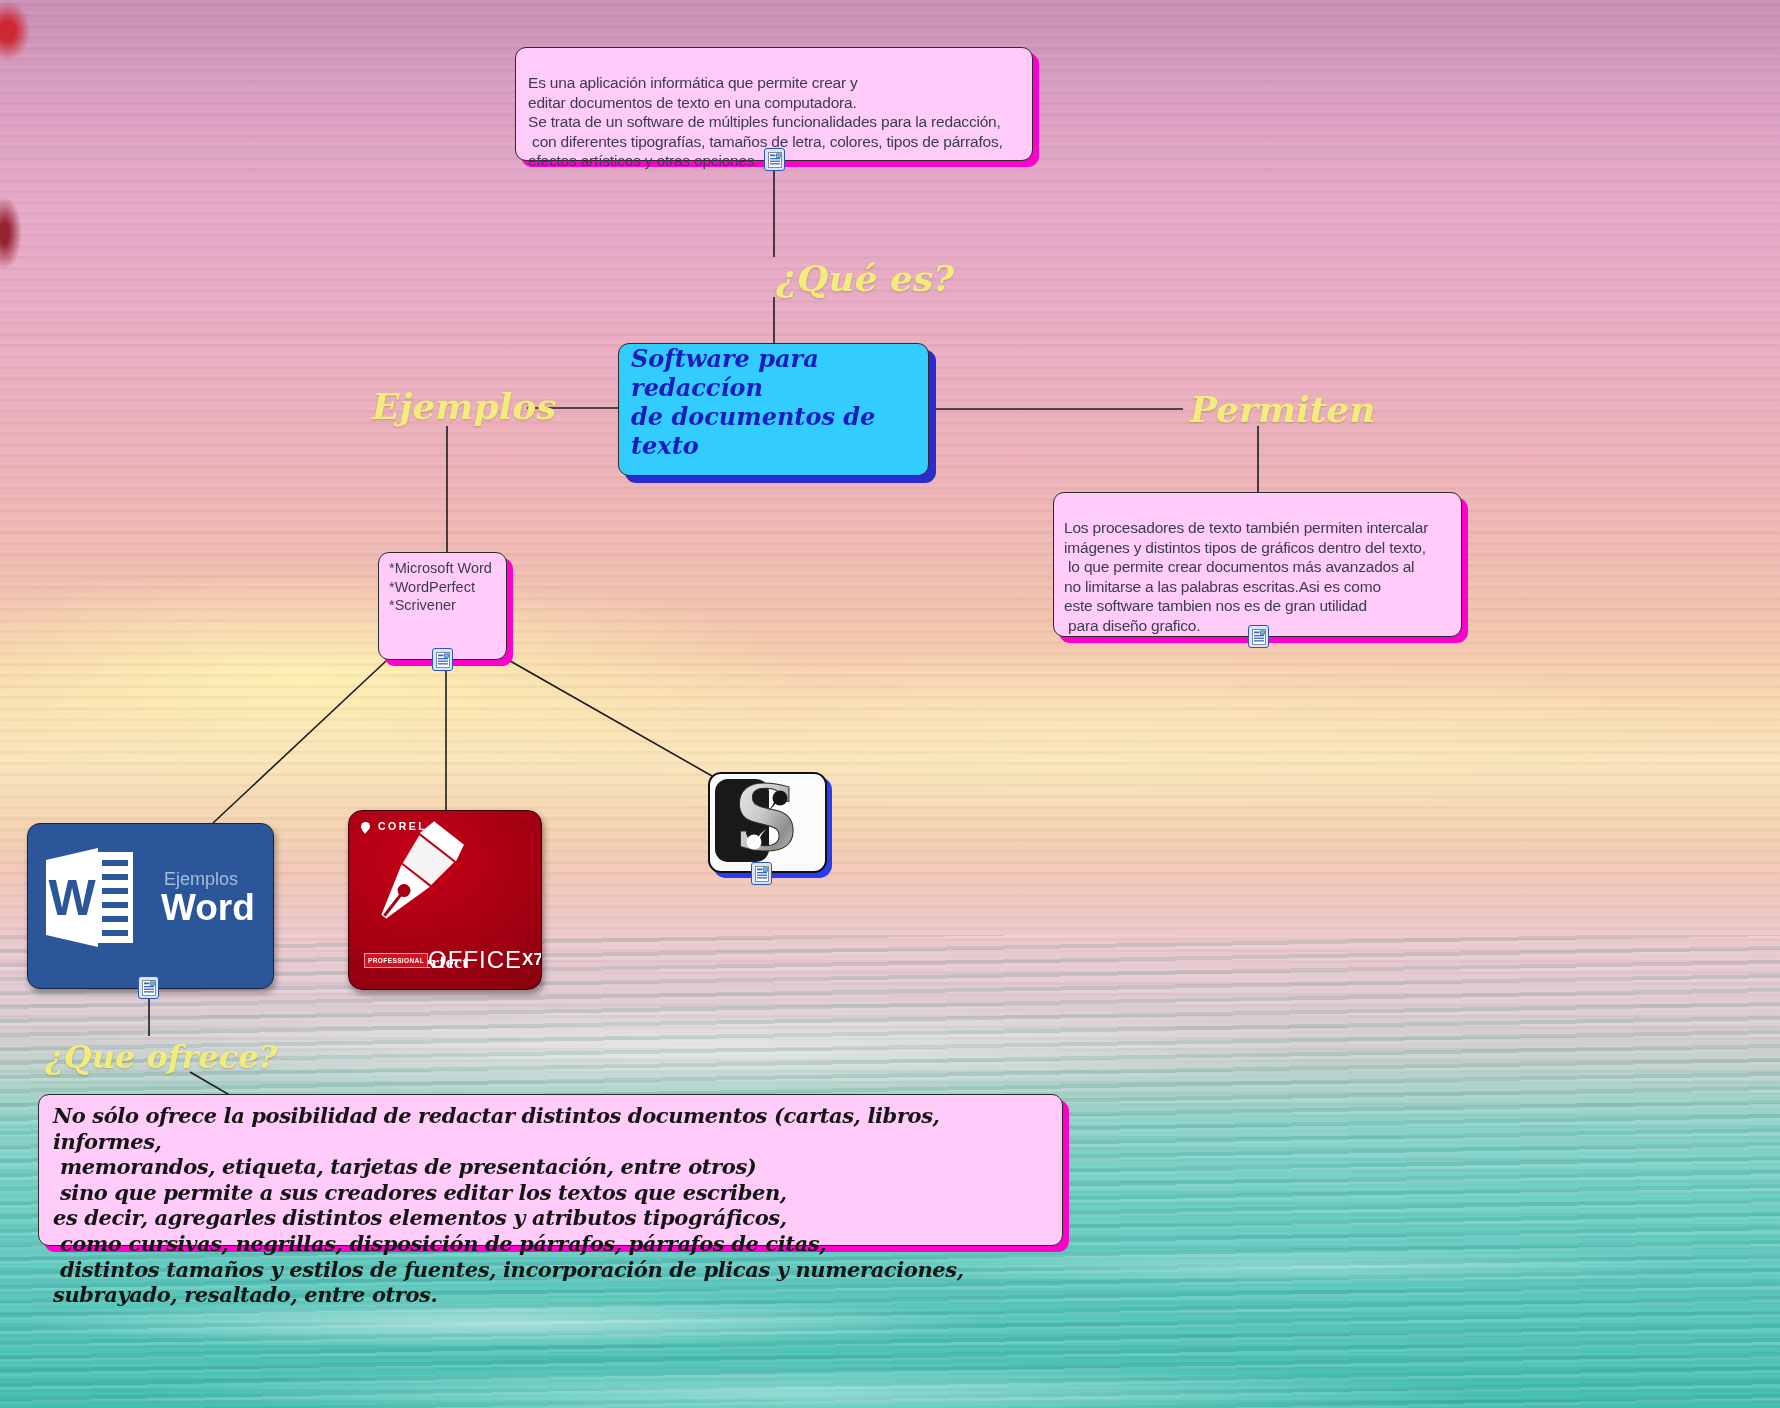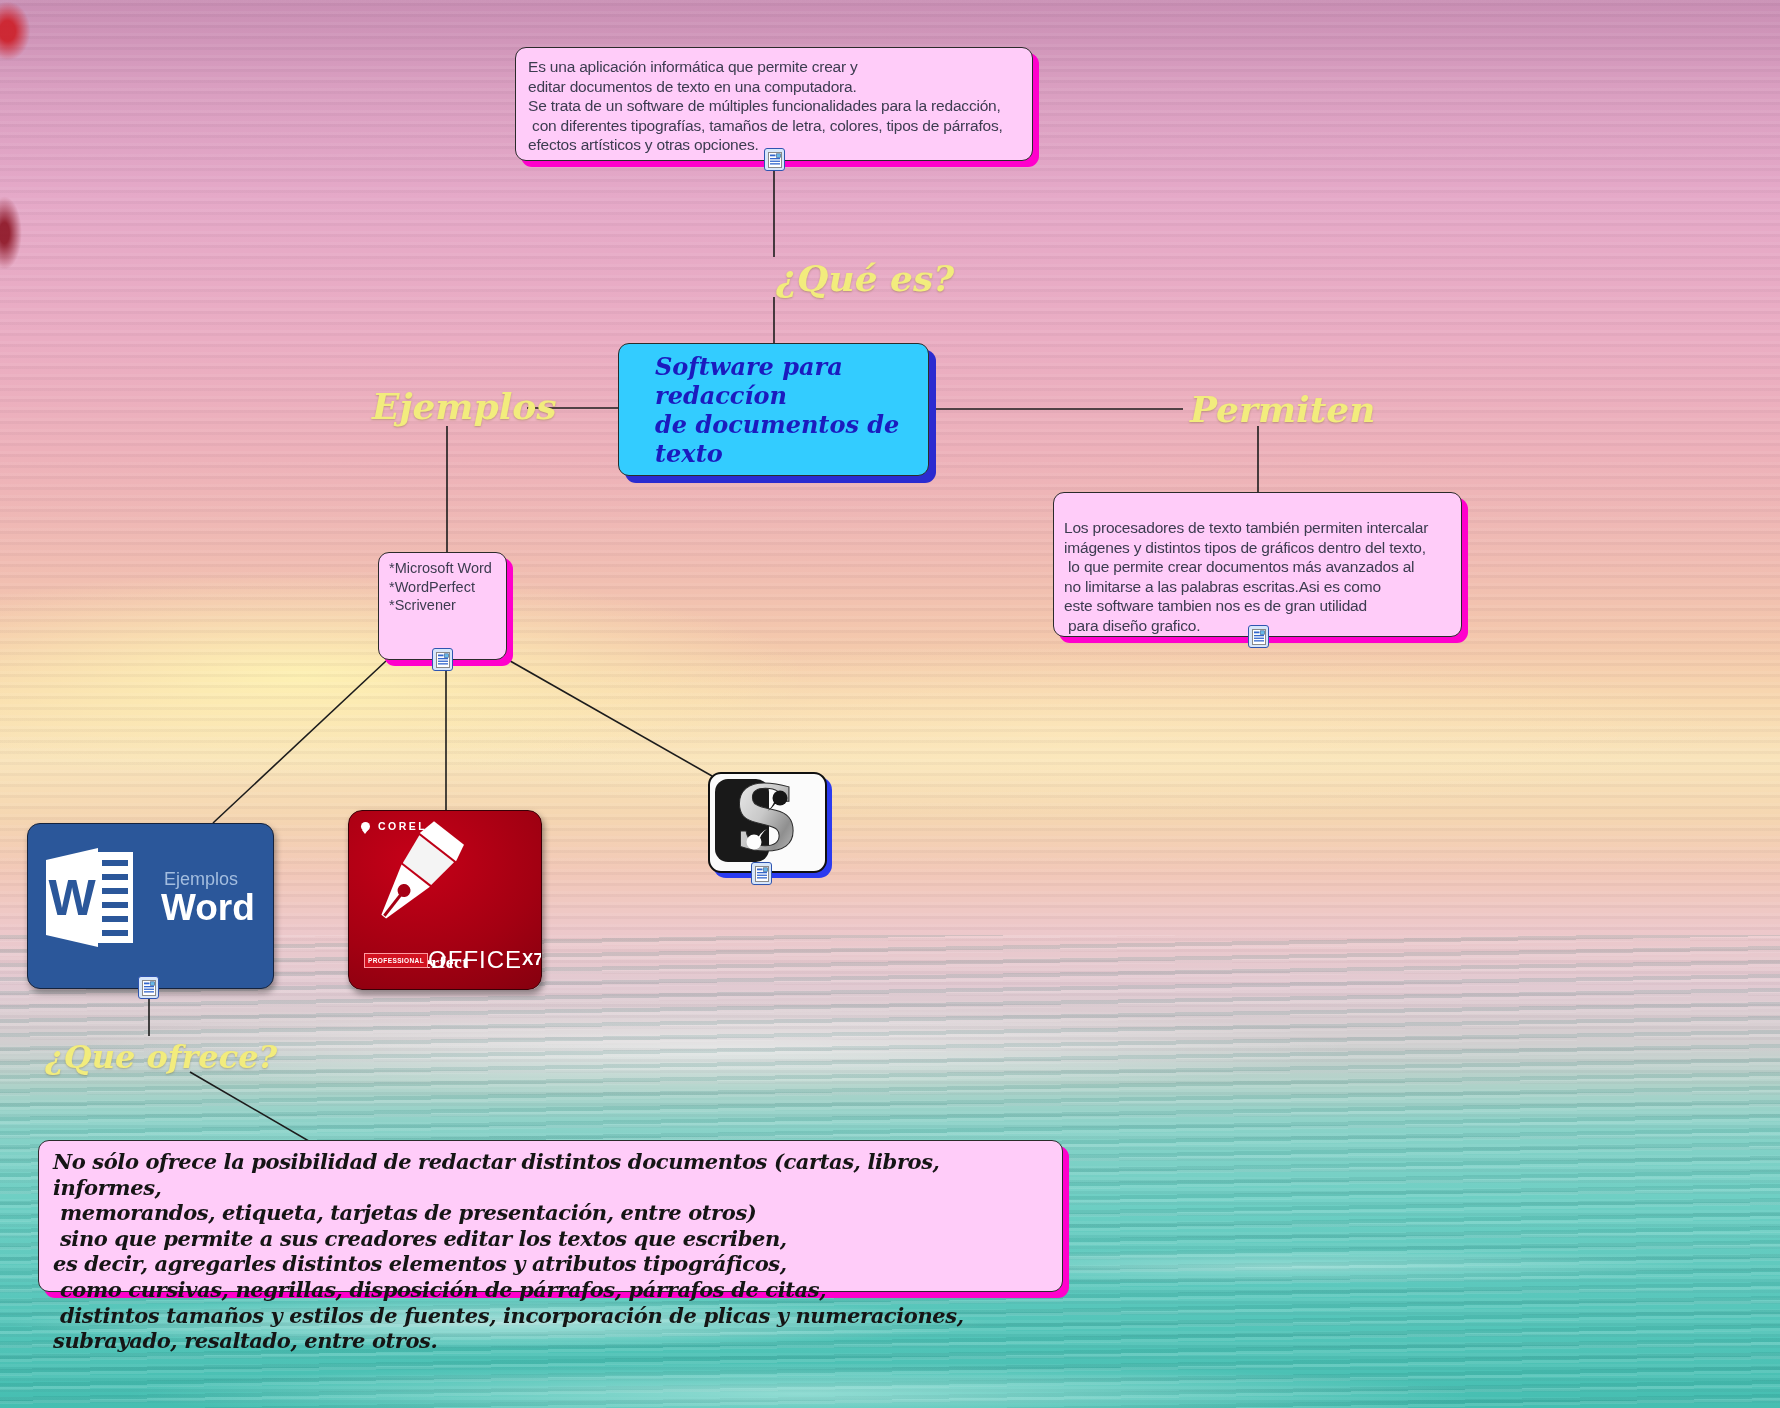--- a/index.html
+++ b/index.html
@@ -111,41 +111,41 @@
     <line x1="929" y1="409" x2="1183" y2="409"></line>
     <line x1="1258" y1="426" x2="1258" y2="492"></line>
     <line x1="447" y1="426" x2="447" y2="552"></line>
     <line x1="386" y1="661" x2="213" y2="823"></line>
     <line x1="446" y1="661" x2="446" y2="810"></line>
     <line x1="505" y1="658" x2="712" y2="776"></line>
     <line x1="149" y1="997" x2="149" y2="1036"></line>
     <line x1="190" y1="1072" x2="338" y2="1158"></line>
   </svg>
 
-  <div class="node pink" style="left:515px;top:47px;width:518px;height:114px;padding:9px 12px;">
+  <div class="node pink" style="left:515px;top:47px;width:518px;height:114px;padding:25px 12px;">
     <div class="node-text sz15">Es una aplicación informática que permite crear y
 editar documentos de texto en una computadora.
 Se trata de un software de múltiples funcionalidades para la redacción,
  con diferentes tipografías, tamaños de letra, colores, tipos de párrafos,
 efectos artísticos y otras opciones.</div>
   </div>
   <div class="res" style="left:764px;top:148px;">
     <svg width="14" height="16" viewBox="0 0 14 16">
       <rect x="0.5" y="0.5" width="13" height="15" fill="#ffffff" stroke="#8a8a8a"></rect>
       <rect x="2" y="2.5" width="5.5" height="1.8" fill="#3366cc"></rect>
       <rect x="8.5" y="1.8" width="4" height="3.6" fill="#66b8e8" stroke="#335588" stroke-width="0.6"></rect>
       <rect x="2" y="6" width="10" height="1.3" fill="#3366cc"></rect>
       <rect x="2" y="8.6" width="10" height="1.3" fill="#3366cc"></rect>
       <rect x="2" y="11.2" width="10" height="1.3" fill="#3366cc"></rect>
     </svg>
   </div>
 
   <div class="kw" style="left:744px;top:257px;margin-left:32px;">¿Qué es?</div>
 
-  <div class="node blue" style="left:618px;top:343px;width:311px;height:133px;display:flex;align-items:center;padding-left:36px;">
+  <div class="node blue" style="left:618px;top:343px;width:311px;height:133px;display:flex;padding-left:12px;">
     <div class="main-text">Software para redaccíon
 de documentos de texto</div>
   </div>
 
   <div class="kw" style="left:372px;top:385px;">Ejemplos</div>
   <div class="kw" style="left:1190px;top:388px;">Permiten</div>
 
   <div class="node pink" style="left:1053px;top:492px;width:409px;height:145px;padding:25px 10px;">
     <div class="node-text sz15">Los procesadores de texto también permiten intercalar
 imágenes y distintos tipos de gráficos dentro del texto,
@@ -253,21 +253,21 @@
       <rect x="2" y="2.5" width="5.5" height="1.8" fill="#3366cc"></rect>
       <rect x="8.5" y="1.8" width="4" height="3.6" fill="#66b8e8" stroke="#335588" stroke-width="0.6"></rect>
       <rect x="2" y="6" width="10" height="1.3" fill="#3366cc"></rect>
       <rect x="2" y="8.6" width="10" height="1.3" fill="#3366cc"></rect>
       <rect x="2" y="11.2" width="10" height="1.3" fill="#3366cc"></rect>
     </svg>
   </div>
 
   <div class="kw" style="left:45px;top:1038px;font-size:32px;">¿Que ofrece?</div>
 
-  <div class="node pink" style="left:38px;top:1140px;width:1025px;height:152px;padding:8px 14px;">
+  <div class="node pink" style="left:38px;top:1094px;width:1025px;height:152px;padding:8px 14px;">
     <div class="cursive-text">No sólo ofrece la posibilidad de redactar distintos documentos (cartas, libros, informes,
  memorandos, etiqueta, tarjetas de presentación, entre otros)
  sino que permite a sus creadores editar los textos que escriben,
 es decir, agregarles distintos elementos y atributos tipográficos,
  como cursivas, negrillas, disposición de párrafos, párrafos de citas,
  distintos tamaños y estilos de fuentes, incorporación de plicas y numeraciones,
 subrayado, resaltado, entre otros.</div>
   </div>
 </div>
 

